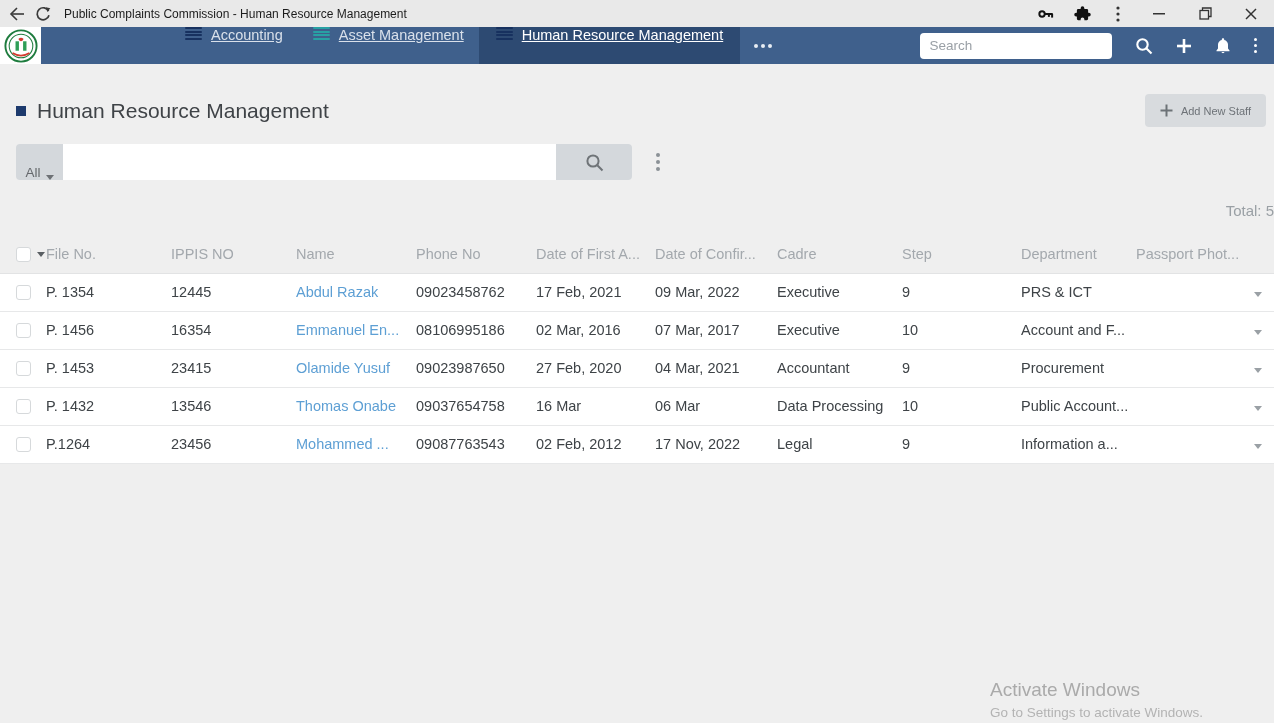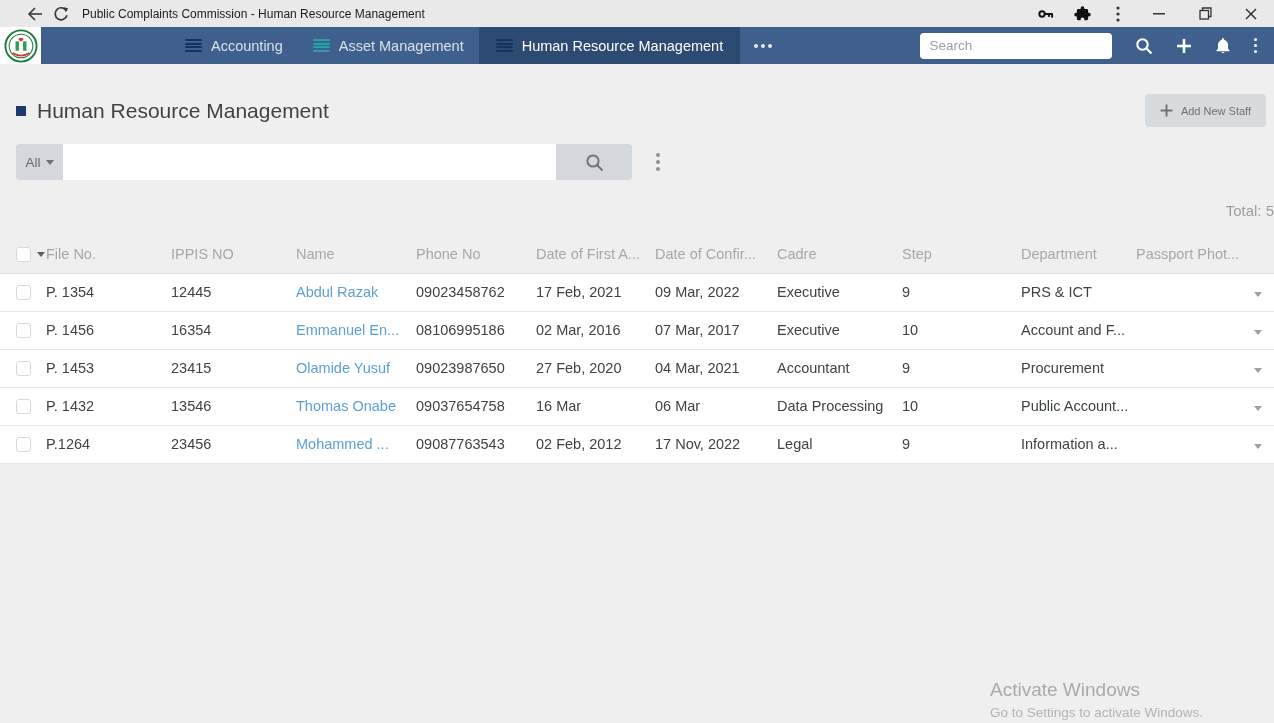--- a/index.html
+++ b/index.html
@@ -1,31 +1,31 @@
 <!DOCTYPE html>
 <html><head>
 <meta charset="utf-8">
 <style>
   * { margin:0; padding:0; box-sizing:border-box; }
   html,body { width:1274px; height:723px; overflow:hidden; }
   body { font-family:"Liberation Sans","DejaVu Sans",sans-serif; background:#efefef; position:relative; }
 
   
-  .titlebar { height:27px; background:#e9e9e9; display:flex; align-items:center; padding-left:22px; }
+  .titlebar { height:27px; background:#e9e9e9; display:flex; align-items:center; padding-left:4px; }
   .tb-icon { display:flex; align-items:center; justify-content:center; width:26px; height:27px; cursor:default; }
   .tb-title { font-size:12px; color:#1c1c1c; margin-left:8px; white-space:nowrap; }
   .tb-right { margin-left:auto; display:flex; align-items:center; }
   .tb-right .tb-icon { width:36px; }
   .win-btn { width:46px; height:27px; display:flex; align-items:center; justify-content:center; }
 
   
   .navbar { height:37px; background:#3f608c; display:flex; align-items:stretch; }
   .logo-box { width:41px; background:#ffffff; display:flex; align-items:center; justify-content:center; flex:0 0 41px; }
   .nav-menu { display:flex; align-items:stretch; margin-left:129px; }
-  .nav-item { display:flex; align-items:center; gap:9px; padding:0 15px; color:#d9e0ea; font-size:14.5px; cursor:pointer; white-space:nowrap; }
+  .nav-item { display:flex; align-items:flex-start; gap:9px; padding:0 15px; color:#d9e0ea; font-size:14.5px; cursor:pointer; white-space:nowrap;text-decoration:underline; }
   .nav-item.active { background:#2d4a72; color:#ffffff; padding:0 17px; }
   .hb { width:17px; height:13px; display:flex; flex-direction:column; justify-content:space-between; }
   .hb i { display:block; height:2.4px; border-radius:1px; }
   .hb.navy i { background:#17315f; }
   .hb.teal i { background:#28a1a4; }
   .dots-h { display:flex; gap:3px; align-items:center; padding:0 14px; cursor:pointer; }
   .dots-h i { width:4px; height:4px; border-radius:50%; background:#e8edf4; }
   .nav-right { margin-left:auto; display:flex; align-items:center; gap:23px; padding-right:17px; }
   .nav-search { width:192px; height:26px; border:none; border-radius:4px; padding:0 10px; font-size:13.5px; color:#444; outline:none; font-family:inherit; }
   .nav-search::placeholder { color:#9aa0a6; }
@@ -34,21 +34,21 @@
 
   
   .content { position:absolute; top:64px; left:0; right:0; bottom:0; background:#efefef; }
   .page-head { display:flex; align-items:center; padding:30px 8px 0 16px; }
   .bullet { width:10px; height:10px; background:#1d3a6d; margin-right:11px; flex:0 0 10px; }
   .page-title { font-size:21px; color:#3f4347; font-weight:400; }
   .add-btn { margin-left:auto; height:33px; background:#d8dbde; border:none; border-radius:4px; color:#6d7277; font-size:11px; display:flex; align-items:center; gap:8px; padding:0 15px; cursor:pointer; font-family:inherit; }
 
   .filter-row { display:flex; align-items:center; margin:17px 0 0 16px; }
   .pill { display:flex; height:36px; background:#d4d8dc; border-radius:4px; align-items:stretch; }
-  .all-btn { width:47px; display:flex; align-items:center; justify-content:center; gap:5px; color:#66696d; font-size:13.5px; cursor:pointer; }
+  .all-btn { width:47px; display:flex; align-items:flex-end; justify-content:center; gap:5px; color:#66696d; font-size:13.5px; cursor:pointer; }
   .caret-dn { width:0; height:0; border-left:4px solid transparent; border-right:4px solid transparent; border-top:5px solid #6d7control; border-top:5px solid #6d7175; }
   .filter-input { width:493px; border:none; background:#fff; outline:none; padding:0 10px; font-size:14px; font-family:inherit; }
   .search-btn { width:76px; display:flex; align-items:center; justify-content:center; cursor:pointer; background:transparent; border:none; }
   .kebab-btn { margin-left:24px; display:flex; flex-direction:column; gap:3px; cursor:pointer; background:none; border:none; }
   .kebab-btn i { width:4px; height:4px; border-radius:50%; background:#8b9196; }
 
   .total-row { text-align:right; margin-top:22px; color:#9aa0a5; font-size:15px; }
 
   
   table { width:1274px; border-collapse:collapse; table-layout:fixed; margin-top:16px; }

